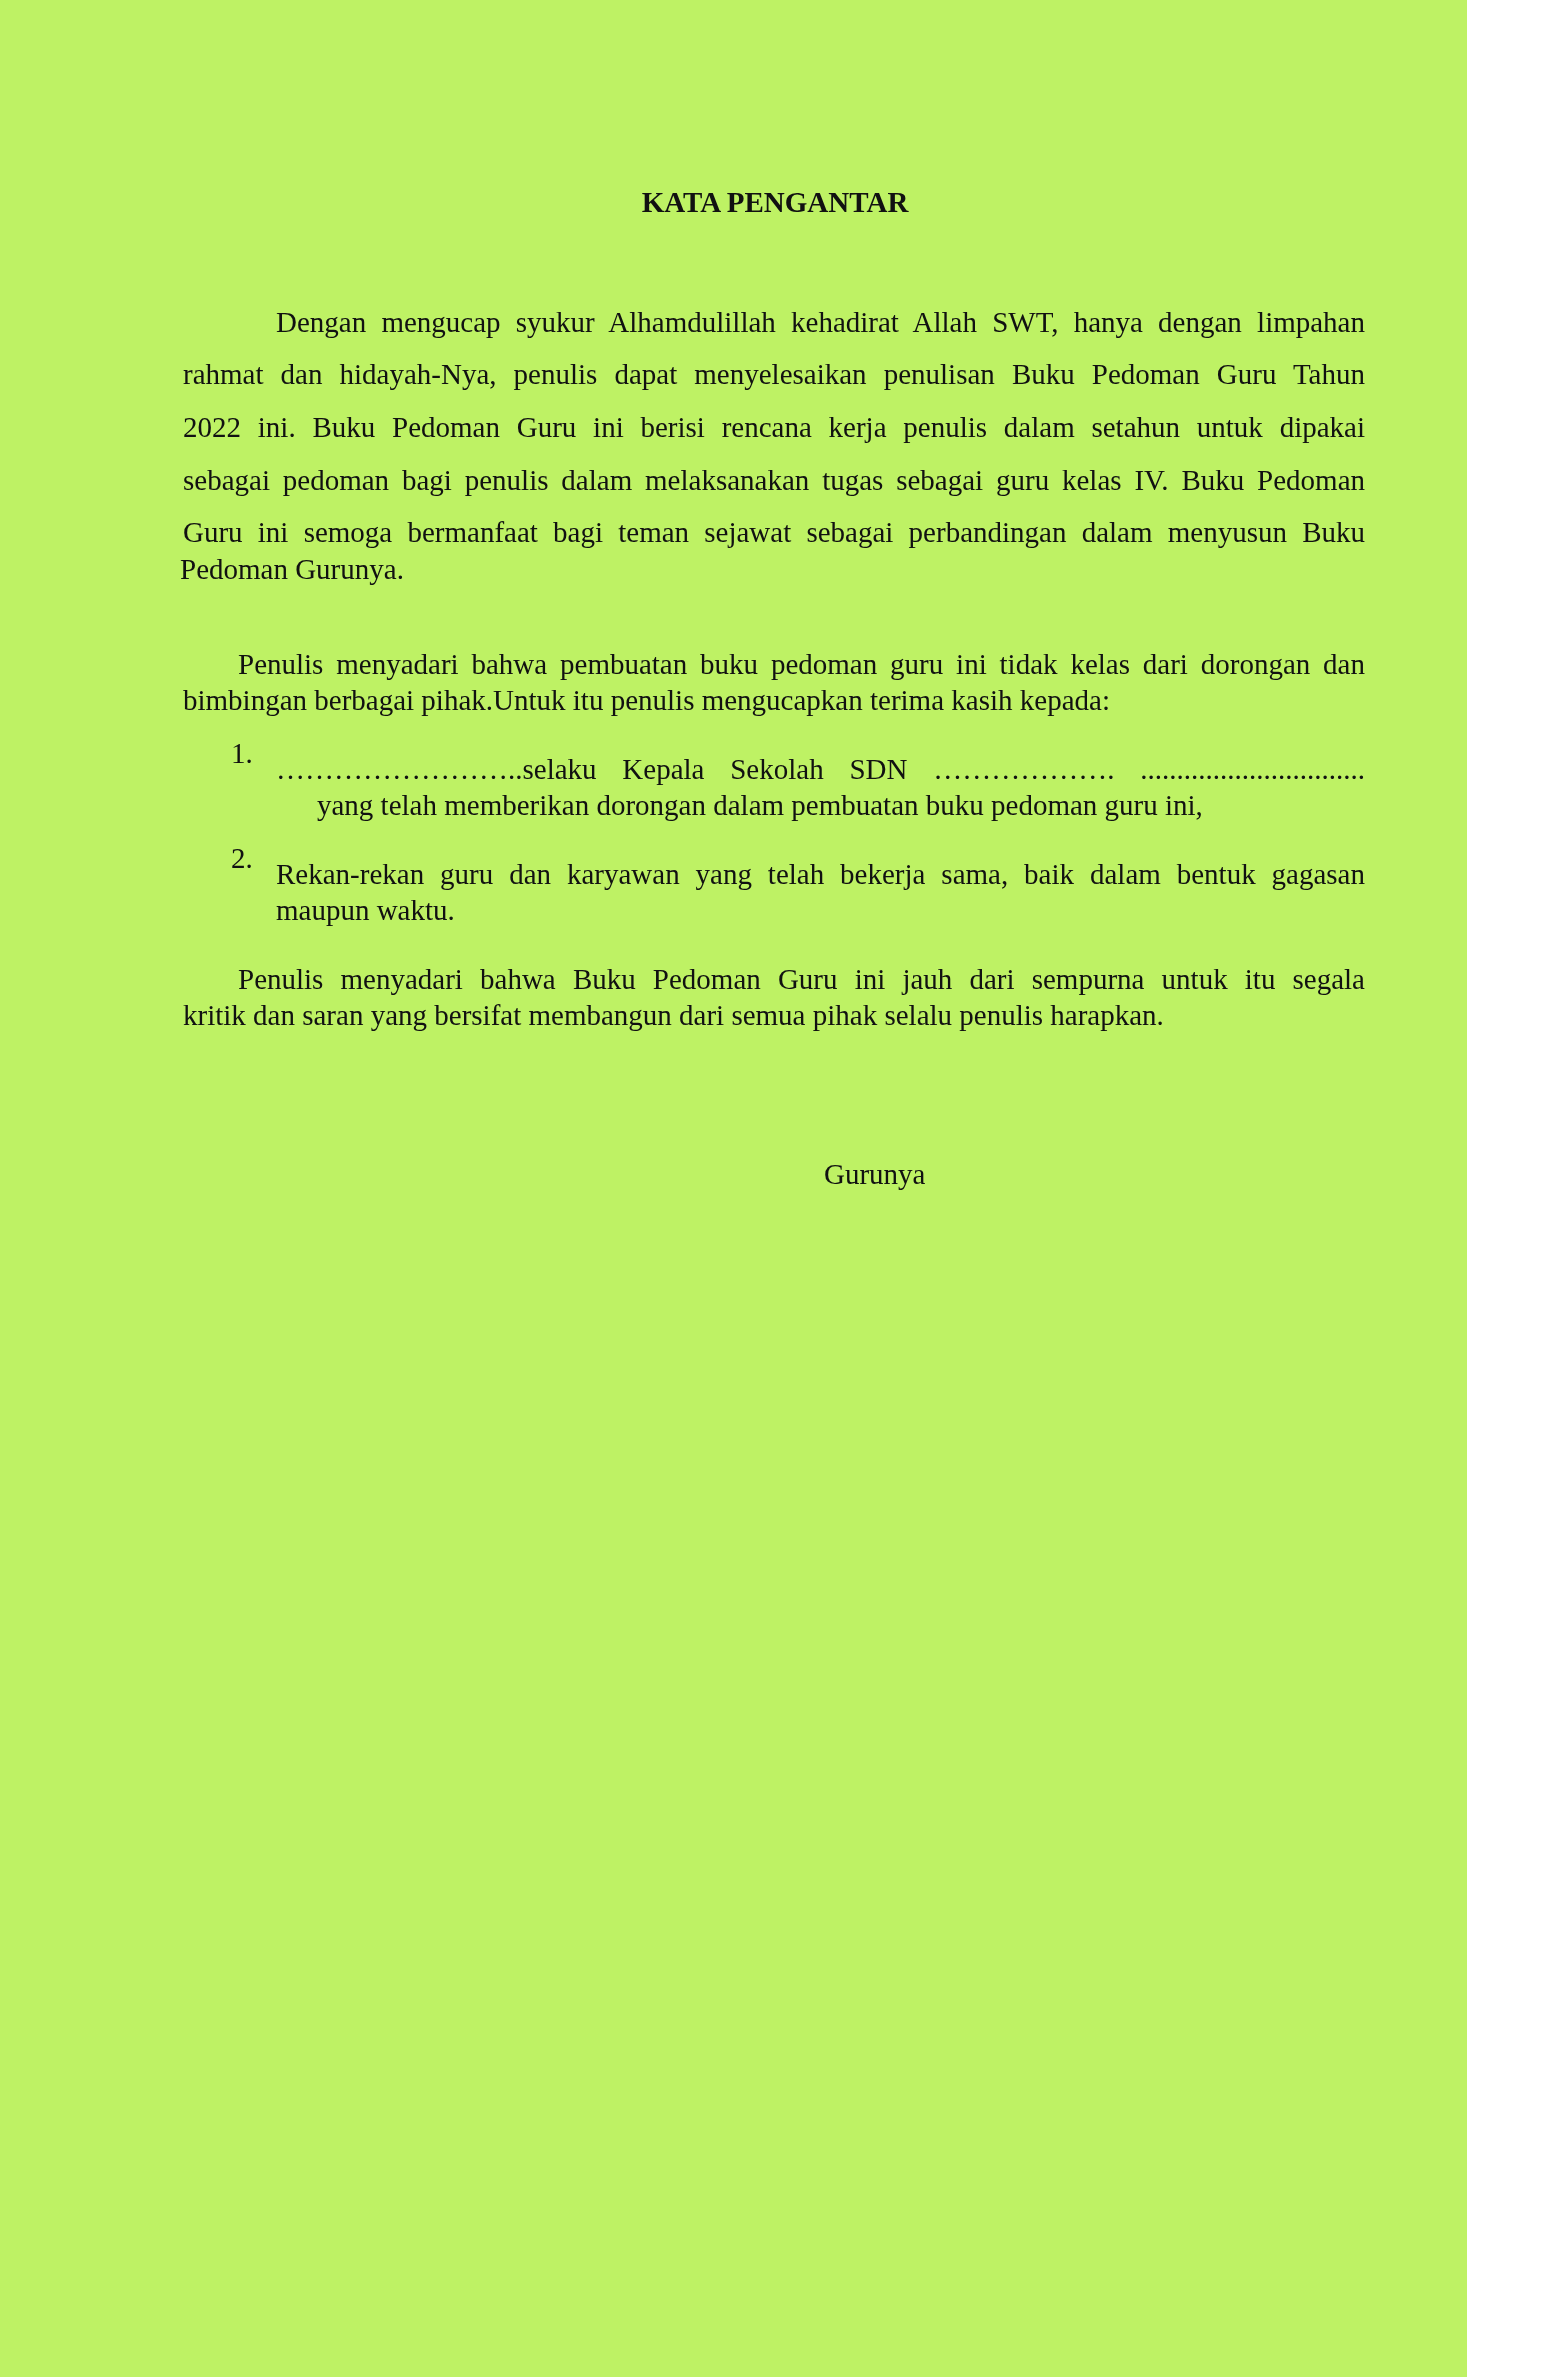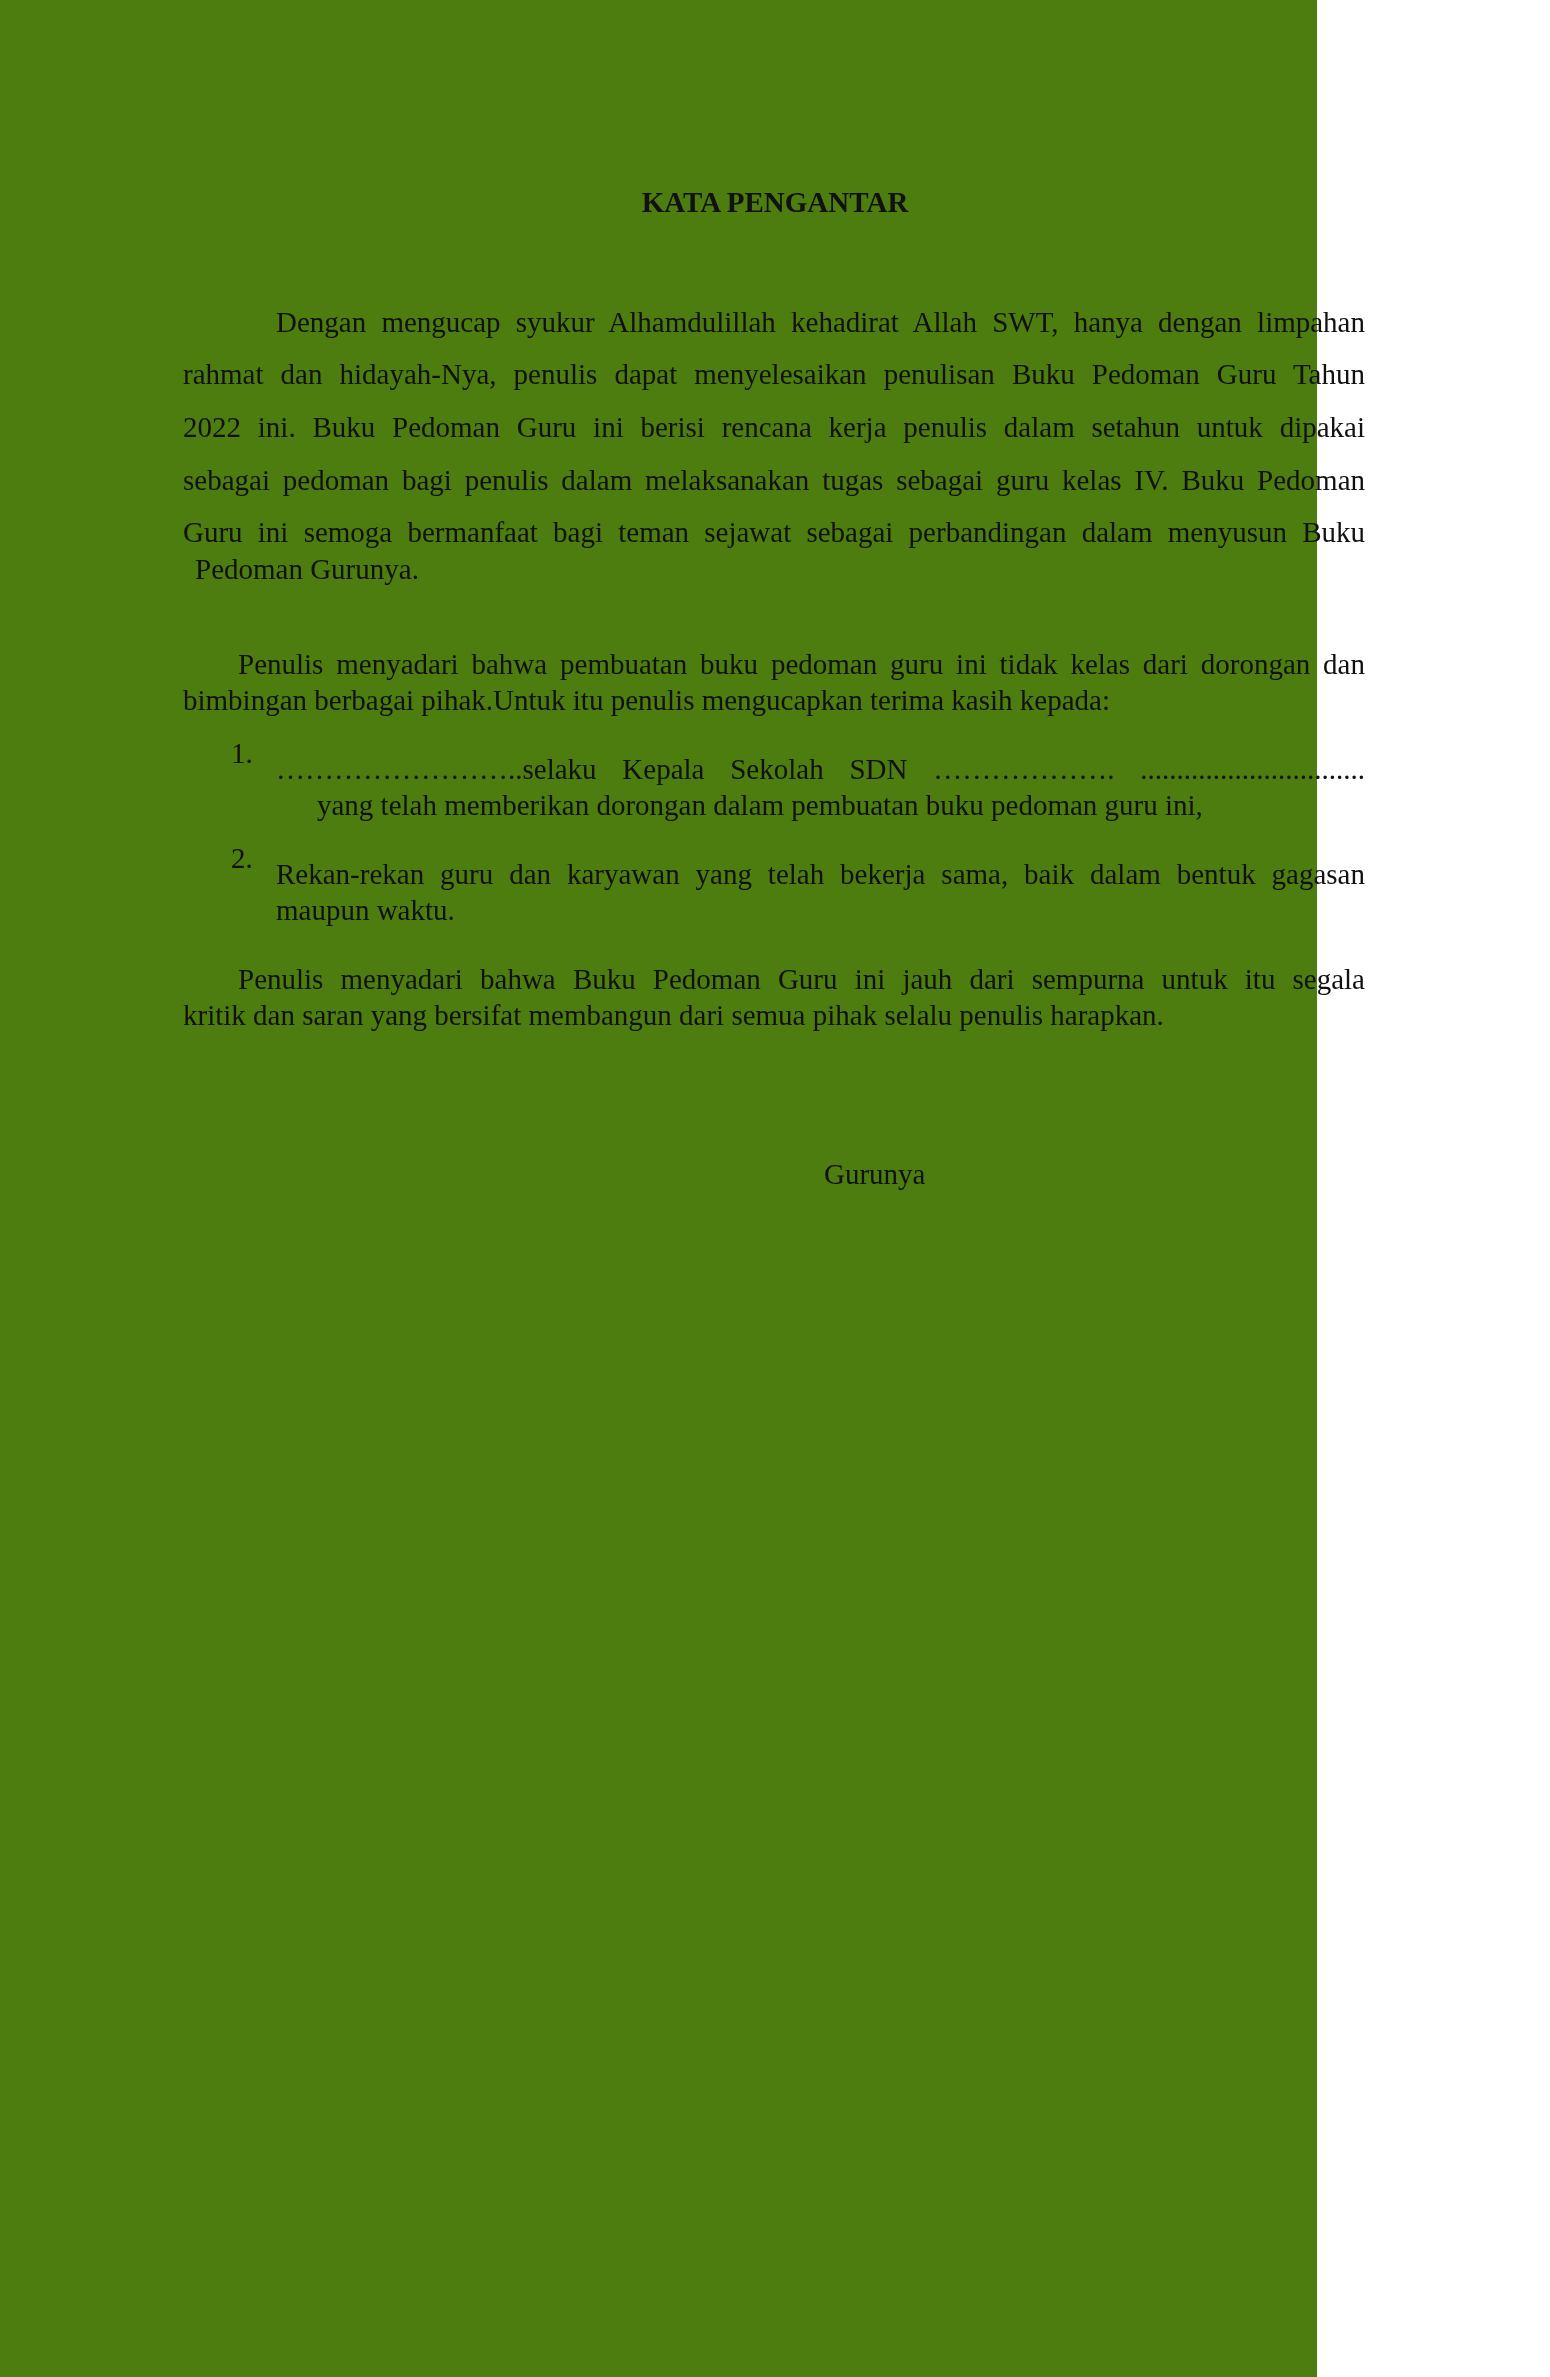--- a/index.html
+++ b/index.html
@@ -1,39 +1,39 @@
 <!DOCTYPE html>
 <html style="font-size:14.6px"><head>
 <meta charset="utf-8">
 <style>
   html, body { margin: 0; padding: 0; background: #ffffff; }
   body { width: 1550px; height: 2377px; position: relative; overflow: hidden;
          font-family: "Liberation Serif", "DejaVu Serif", serif; color: #111111; }
-  .page { position: absolute; left: 0; top: 0; width: 1317px; height: 2377px; background: #4d7c0f; }
+  .page { position: absolute; left: 0; top: 0; width: 1467px; height: 2377px; background: #bef264; }
   .title { position: absolute; left: 0; width: 1550px; top: 186px; text-align: center;
            font-weight: bold; font-size: 29px; line-height: 33px; }
   .line { position: absolute; font-size: 29px; line-height: 37px; white-space: nowrap; height: 37px; }
   .just { text-align: justify; text-align-last: justify; white-space: normal; overflow: hidden; margin-top: 16px; }
   .num { position: absolute; font-size: 29px; line-height: 37px; }
   .sig { position: absolute; left: 824px; top: 1156px; font-size: 29px; line-height: 37px; }
 </style>
 </head>
 <body>
 
 <div class="page">
 
   <div class="title">KATA PENGANTAR</div>
 
   <div>
     <div class="line just" style="left:276px; width:1089px; top:288px;">Dengan mengucap syukur Alhamdulillah kehadirat Allah SWT, hanya dengan limpahan</div>
     <div class="line just" style="left:183px; width:1182px; top:340px;">rahmat dan hidayah-Nya, penulis dapat menyelesaikan penulisan Buku Pedoman Guru Tahun</div>
     <div class="line just" style="left:183px; width:1182px; top:393px;">2022 ini. Buku Pedoman Guru ini berisi rencana kerja penulis dalam setahun untuk dipakai</div>
     <div class="line just" style="left:183px; width:1182px; top:446px;">sebagai pedoman bagi penulis dalam melaksanakan tugas sebagai guru kelas IV. Buku Pedoman</div>
     <div class="line just" style="left:183px; width:1182px; top:498px;">Guru ini semoga bermanfaat bagi teman sejawat sebagai perbandingan dalam menyusun Buku</div>
-    <div class="line" style="left:195px; top:551px;">Pedoman Gurunya.</div>
+    <div class="line" style="left:180px; top:551px;">Pedoman Gurunya.</div>
   </div>
 
   <div>
     <div class="line just" style="left:238px; width:1127px; top:630px;">Penulis menyadari bahwa pembuatan buku pedoman guru ini tidak kelas dari dorongan dan</div>
     <div class="line" style="left:183px; top:682px;">bimbingan berbagai pihak.Untuk itu penulis mengucapkan terima kasih kepada:</div>
   </div>
 
   <div>
     <div>
       <div class="num" style="left:231px; top:735px;">1.</div>

